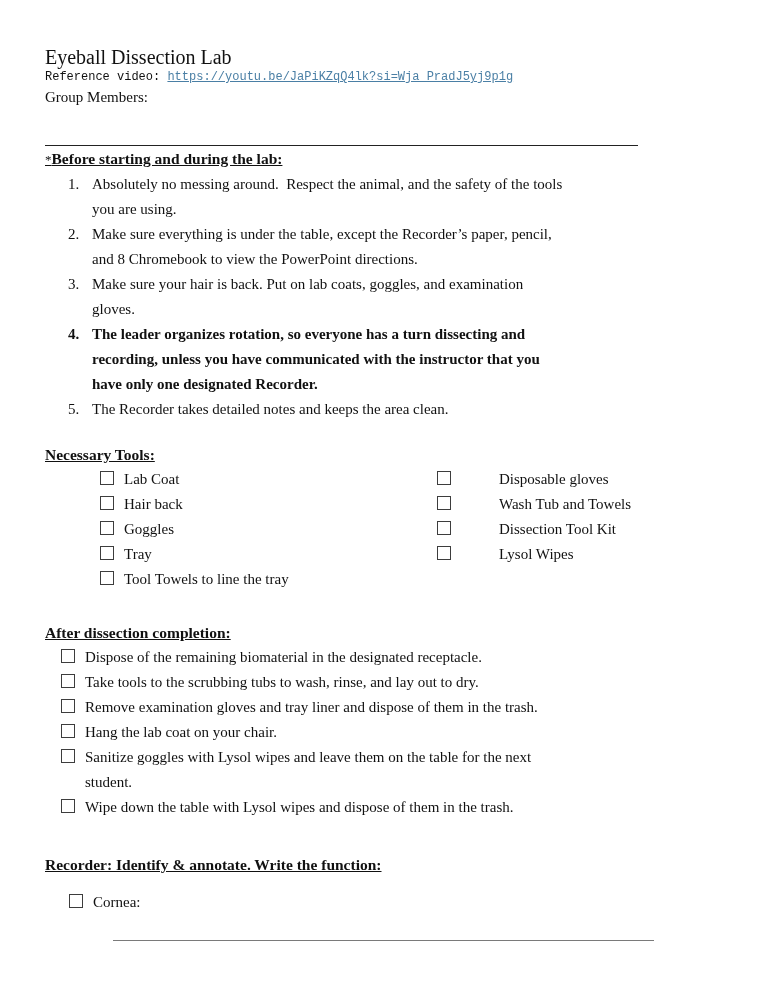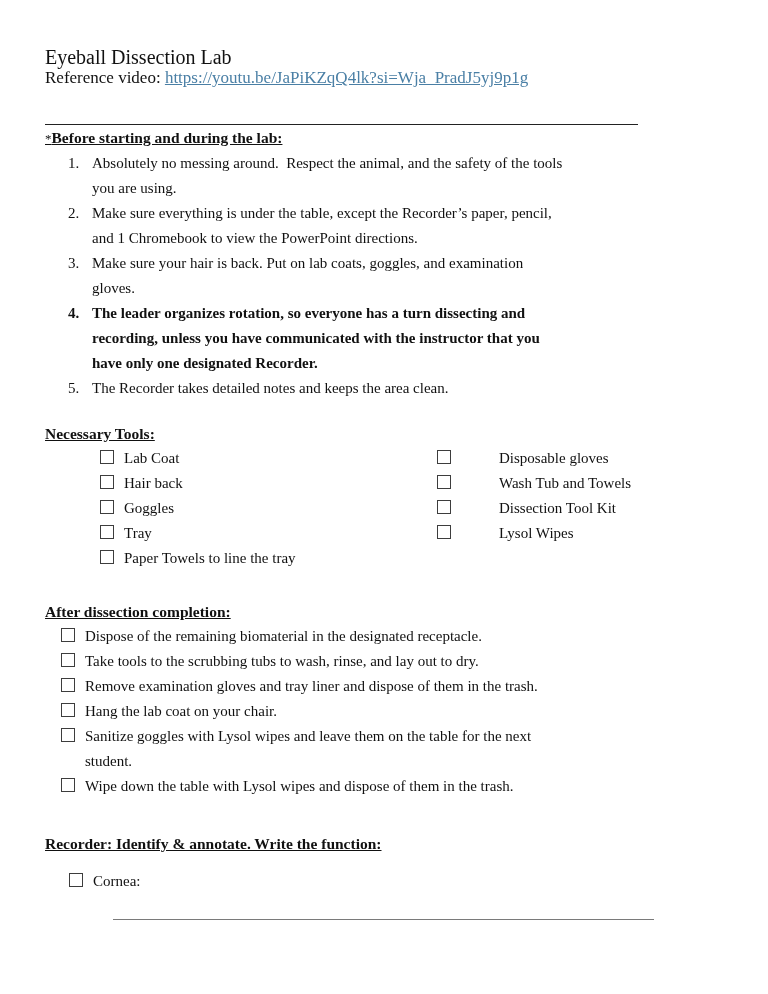--- a/index.html
+++ b/index.html
@@ -15,22 +15,23 @@
     font-size: 15px;
     line-height: 25px;
     overflow: hidden;
   }
   .title {
     font-size: 20px;
     line-height: 24px;
     font-weight: 400;
   }
   .ref-line {
-    font-size: 17px;
+    font-size: 12px;
     line-height: 17px;
+    font-family: Liberation Mono, monospace;
   }
   .ref-line a {
     color: #4a7fa5;
     text-decoration: underline;
     cursor: pointer;
   }
   .group-line {
     font-size: 15px;
     line-height: 19px;
     margin-top: 2px;
@@ -98,35 +99,36 @@
 </style>
 </head>
 <body>
 
 <div class="page">
 
   <div class="title">Eyeball Dissection Lab</div>
 
   <div class="ref-line"><span>Reference video: </span><a>https://youtu.be/JaPiKZqQ4lk?si=Wja_PradJ5yj9p1g</a></div>
 
+  <div class="group-line">Group Members:</div>
 
   <div class="fill-rule"></div>
 
   <div class="section-heading"><span class="asterisk">*</span><span>Before starting and during the lab:</span></div>
 
   <div>
     <div class="ol-item">
       <span class="num">1.</span>
       <span class="txt">Absolutely no messing around.  Respect the animal, and the safety of the tools
 you are using.</span>
     </div>
     <div class="ol-item">
       <span class="num">2.</span>
       <span class="txt">Make sure everything is under the table, except the Recorder’s paper, pencil,
-and 1 Chromebook to view the PowerPoint directions.</span>
+and 8 Chromebook to view the PowerPoint directions.</span>
     </div>
     <div class="ol-item">
       <span class="num">3.</span>
       <span class="txt">Make sure your hair is back. Put on lab coats, goggles, and examination
 gloves.</span>
     </div>
     <div class="ol-item bold">
       <span class="num">4.</span>
       <span class="txt">The leader organizes rotation, so everyone has a turn dissecting and
 recording, unless you have communicated with the instructor that you
@@ -155,21 +157,21 @@
       <div class="chk-row">
         <span class="chk"></span>
         <span class="txt">Goggles</span>
       </div>
       <div class="chk-row">
         <span class="chk"></span>
         <span class="txt">Tray</span>
       </div>
       <div class="chk-row">
         <span class="chk"></span>
-        <span class="txt">Paper Towels to line the tray</span>
+        <span class="txt">Tool Towels to line the tray</span>
       </div>
     </div>
     <div class="tools-col-right">
       <div class="chk-row">
         <span class="chk"></span>
         <span class="txt">Disposable gloves</span>
       </div>
       <div class="chk-row">
         <span class="chk"></span>
         <span class="txt">Wash Tub and Towels</span>

